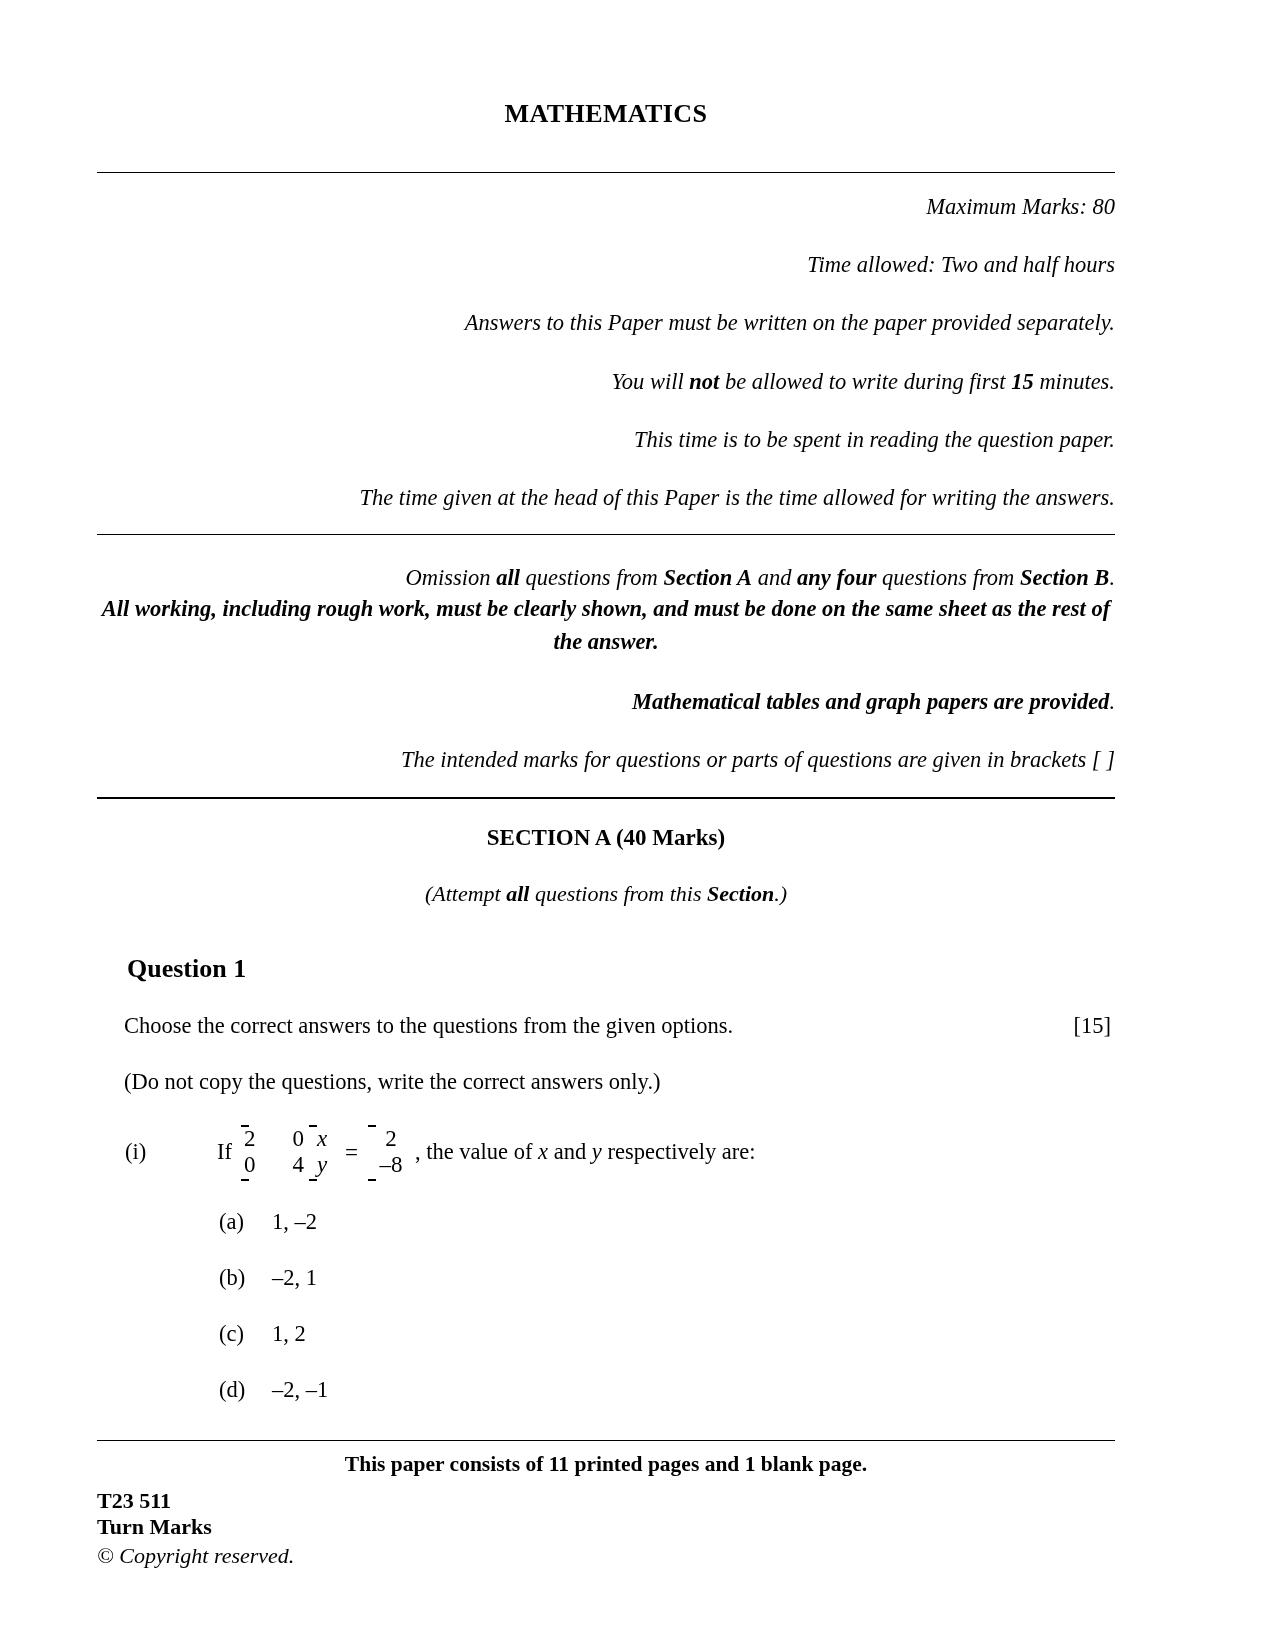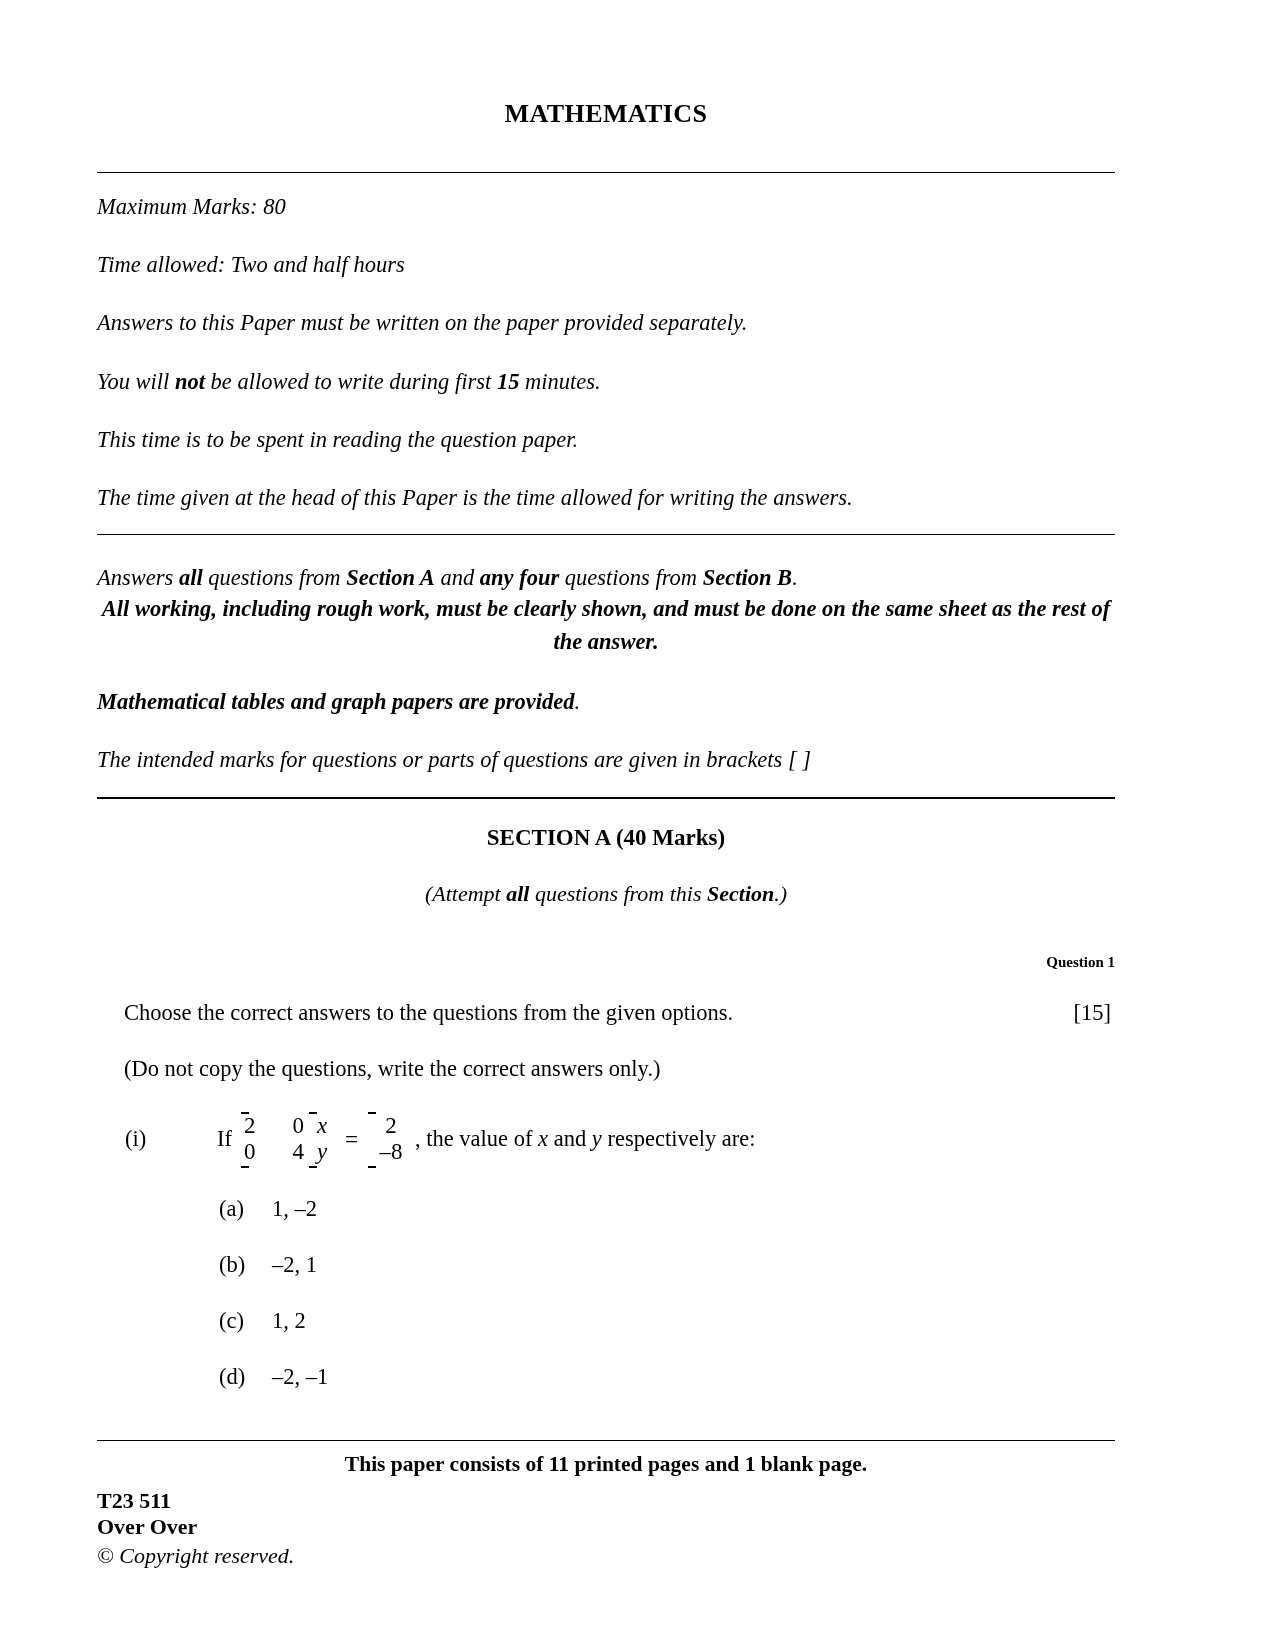--- a/index.html
+++ b/index.html
@@ -51,21 +51,21 @@
     border-top: 2.6px solid #000;
     margin: 0;
     width: 100%;
   }
   .rule-top { margin-top: 43px; }
   .rule-mid { margin-top: 21px; }
   .rule-bot { margin-top: 22px; }
 
   
   .instr {
-    text-align: left;
+    text-align: right;
     font-style: italic;
     font-size: 22.5px;
     line-height: 1.34;
     margin: 0;
   }
   .instr-1 { margin-top: 19px; }
   .instr-gap { margin-top: 28px; }
   .instr b, .instr strong { font-weight: bold; font-style: italic; }
 
   .instr-bold {
@@ -90,25 +90,24 @@
     font-style: italic;
     font-size: 22px;
     margin: 0;
     margin-top: 30px;
   }
   .section-sub b { font-weight: bold; }
 
   
   .q-title {
     font-weight: bold;
-    font-size: 15px;
+    font-size: 26px;
     margin: 0;
     margin-top: 47px;
     padding-left: 30px;
-    text-align: right;
   }
   .q-lead {
     font-size: 22.5px;
     margin: 0;
     margin-top: 29px;
     padding-left: 27px;
     display: flex;
     justify-content: space-between;
     align-items: baseline;
   }
@@ -245,21 +244,21 @@
     <p class="instr instr-gap">Time allowed: Two and half hours</p>
     <p class="instr instr-gap">Answers to this Paper must be written on the paper provided separately.</p>
 
     <p class="instr instr-gap"><span>You will </span><b>not</b><span> be allowed to write during first </span><b>15</b><span> minutes.</span></p>
 
     <p class="instr instr-gap">This time is to be spent in reading the question paper.</p>
     <p class="instr instr-gap">The time given at the head of this Paper is the time allowed for writing the answers.</p>
 
     <hr class="rule rule-mid">
 
-    <p class="instr instr-gap"><span>Answers </span><b>all</b><span> questions from </span><b>Section A</b><span> and </span><b>any four</b><span> questions from </span><b>Section B</b><span>.</span></p>
+    <p class="instr instr-gap"><span>Omission </span><b>all</b><span> questions from </span><b>Section A</b><span> and </span><b>any four</b><span> questions from </span><b>Section B</b><span>.</span></p>
 
     <p class="instr-bold instr-gap">All working, including rough work, must be clearly shown, and must be done on the same sheet as the rest of the answer.</p>
 
 
     <p class="instr instr-gap"><b>Mathematical tables and graph papers are provided</b><span>.</span></p>
 
     <p class="instr instr-gap">The intended marks for questions or parts of questions are given in brackets [ ]</p>
 
     <hr class="rule-thick rule-bot">
 
@@ -340,17 +339,17 @@
       <span class="opt-val">–2, –1</span>
     </div>
 
   </div>
 
   <div class="footer">
     <hr class="footer-rule">
     <div class="footer-line1">This paper consists of 11 printed pages and 1 blank page.</div>
     <div class="footer-row">
       <span class="footer-code">T23 511</span>
-      <span class="footer-turn">Over Over</span>
+      <span class="footer-turn">Turn Marks</span>
     </div>
     <div class="footer-copy">© Copyright reserved.</div>
   </div>
 </div>
 
 </body></html>

